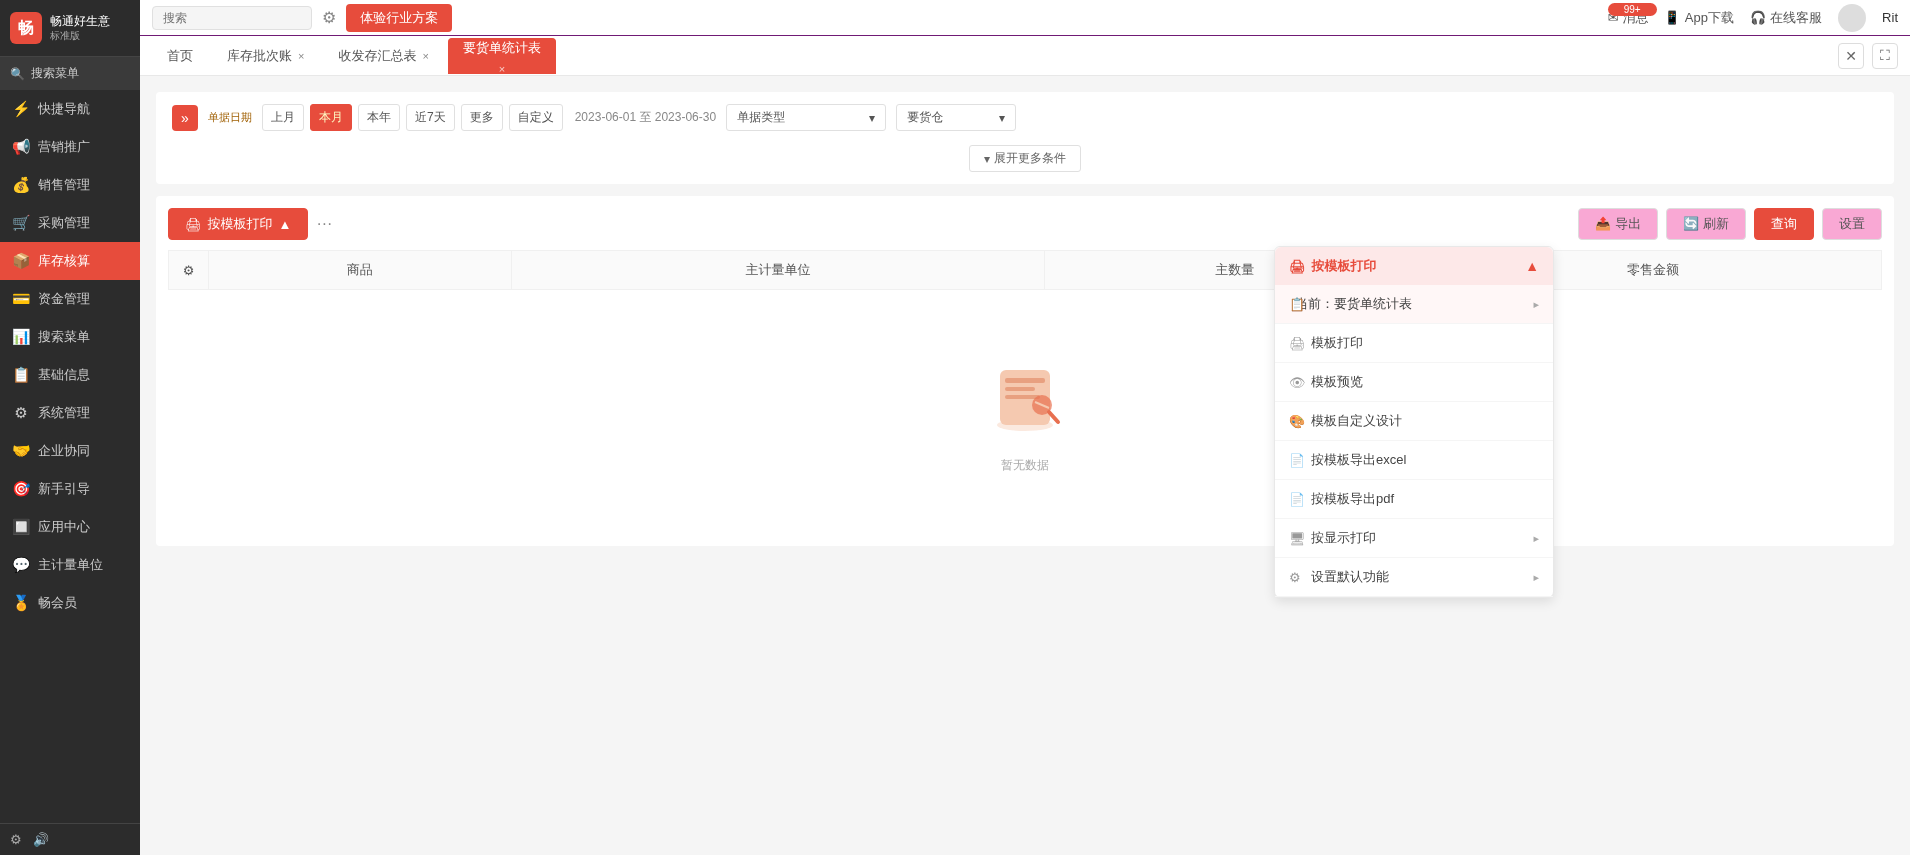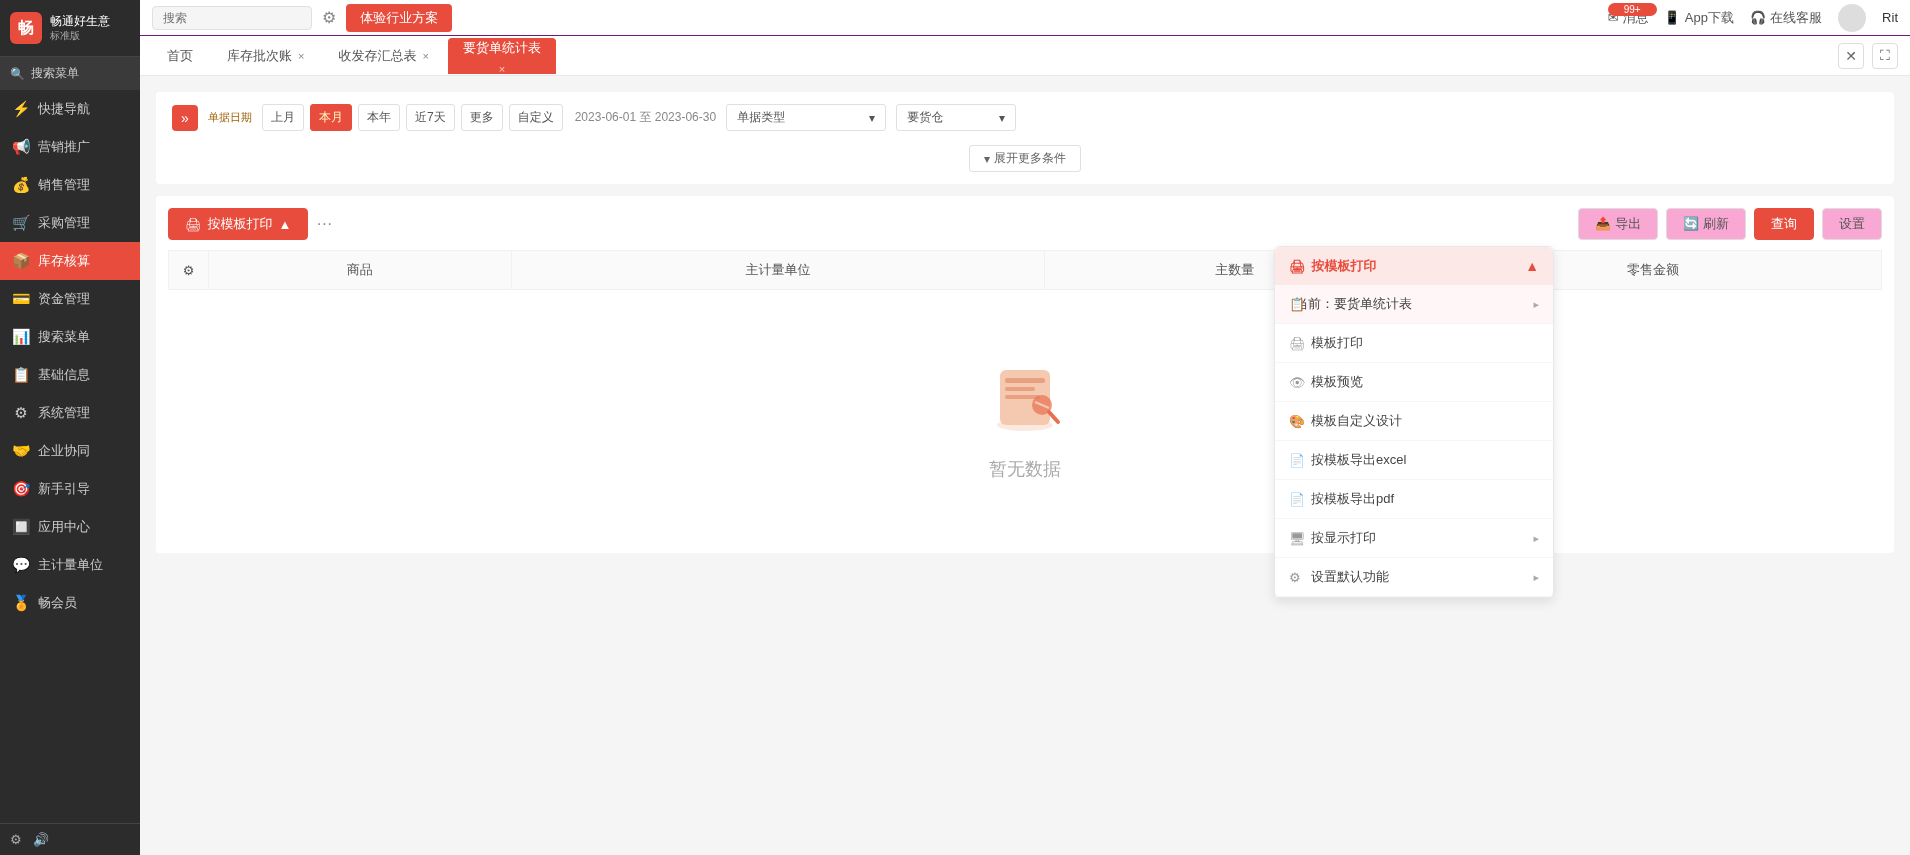--- a/index.html
+++ b/index.html
@@ -351,21 +351,21 @@
 
     
     .empty-state {
       display: flex;
       flex-direction: column;
       align-items: center;
       padding: 60px 0;
     }
     .empty-text {
       color: #aaa;
-      font-size: 18px;
+      font-size: 12px;
     }
 
     
     .print-dropdown {
       position: absolute;
       top: 44px;
       right: 0;
       background: white;
       border: 1px solid #e8e8e8;
       border-radius: 6px;

